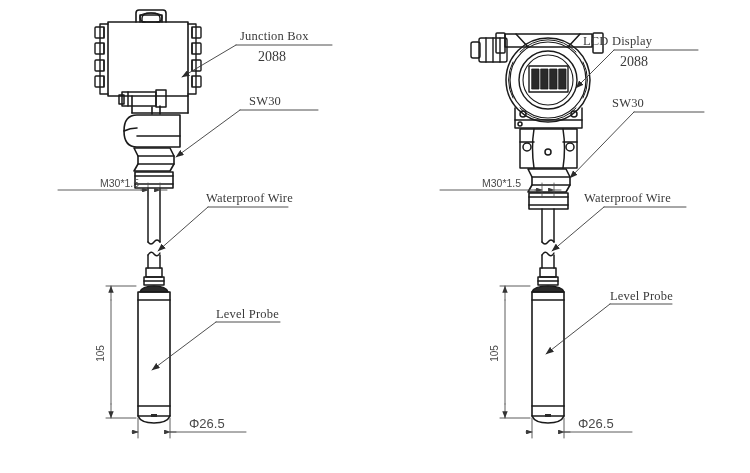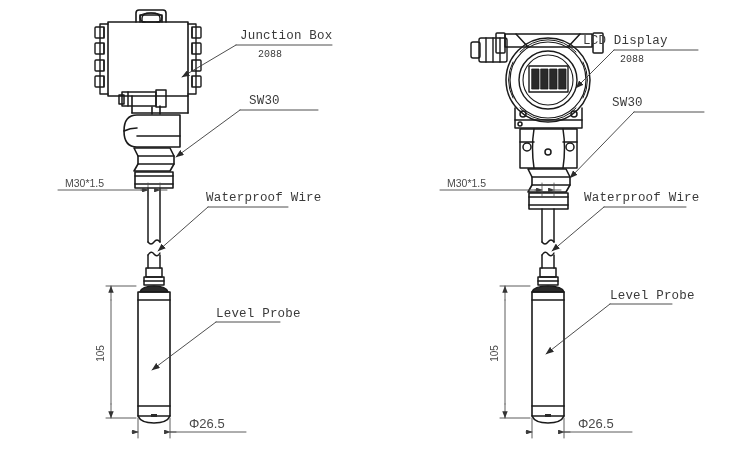--- a/index.html
+++ b/index.html
@@ -15,28 +15,28 @@
     font-family: "Liberation Serif", serif;
   }
   #sheet {
     position: absolute;
     top: 0; left: 0;
     width: 750px;
     height: 473px;
   }
   .lbl {
     position: absolute;
-    font-family: Liberation Mono, monospace;
+    font-family: Liberation Serif, serif;
     color: #3a3a3a;
     white-space: nowrap;
     line-height: 1;
   }
   .lbl-main { font-size: 12.5px; letter-spacing: .2px; }
-  .lbl-sub  { font-size: 10px; }
-  .lbl-dim  { font-size: 10.5px; font-family: "Liberation Sans", sans-serif; color: #4a4a4a; }
+  .lbl-sub  { font-size: 14px; }
+  .lbl-dim  { font-size: 10.5px; font-family: "Liberation Sans", sans-serif; color: #4a4a4a; margin-left: 35px; }
   .lbl-dim-small { font-size: 13px; font-family: "Liberation Sans", sans-serif; color: #4a4a4a; }
   .lbl-vert {
     position: absolute;
     font-size: 10px;
     font-family: "Liberation Sans", sans-serif;
     color: #4a4a4a;
     transform: rotate(-90deg);
     transform-origin: 50% 50%;
     white-space: nowrap;
   }

